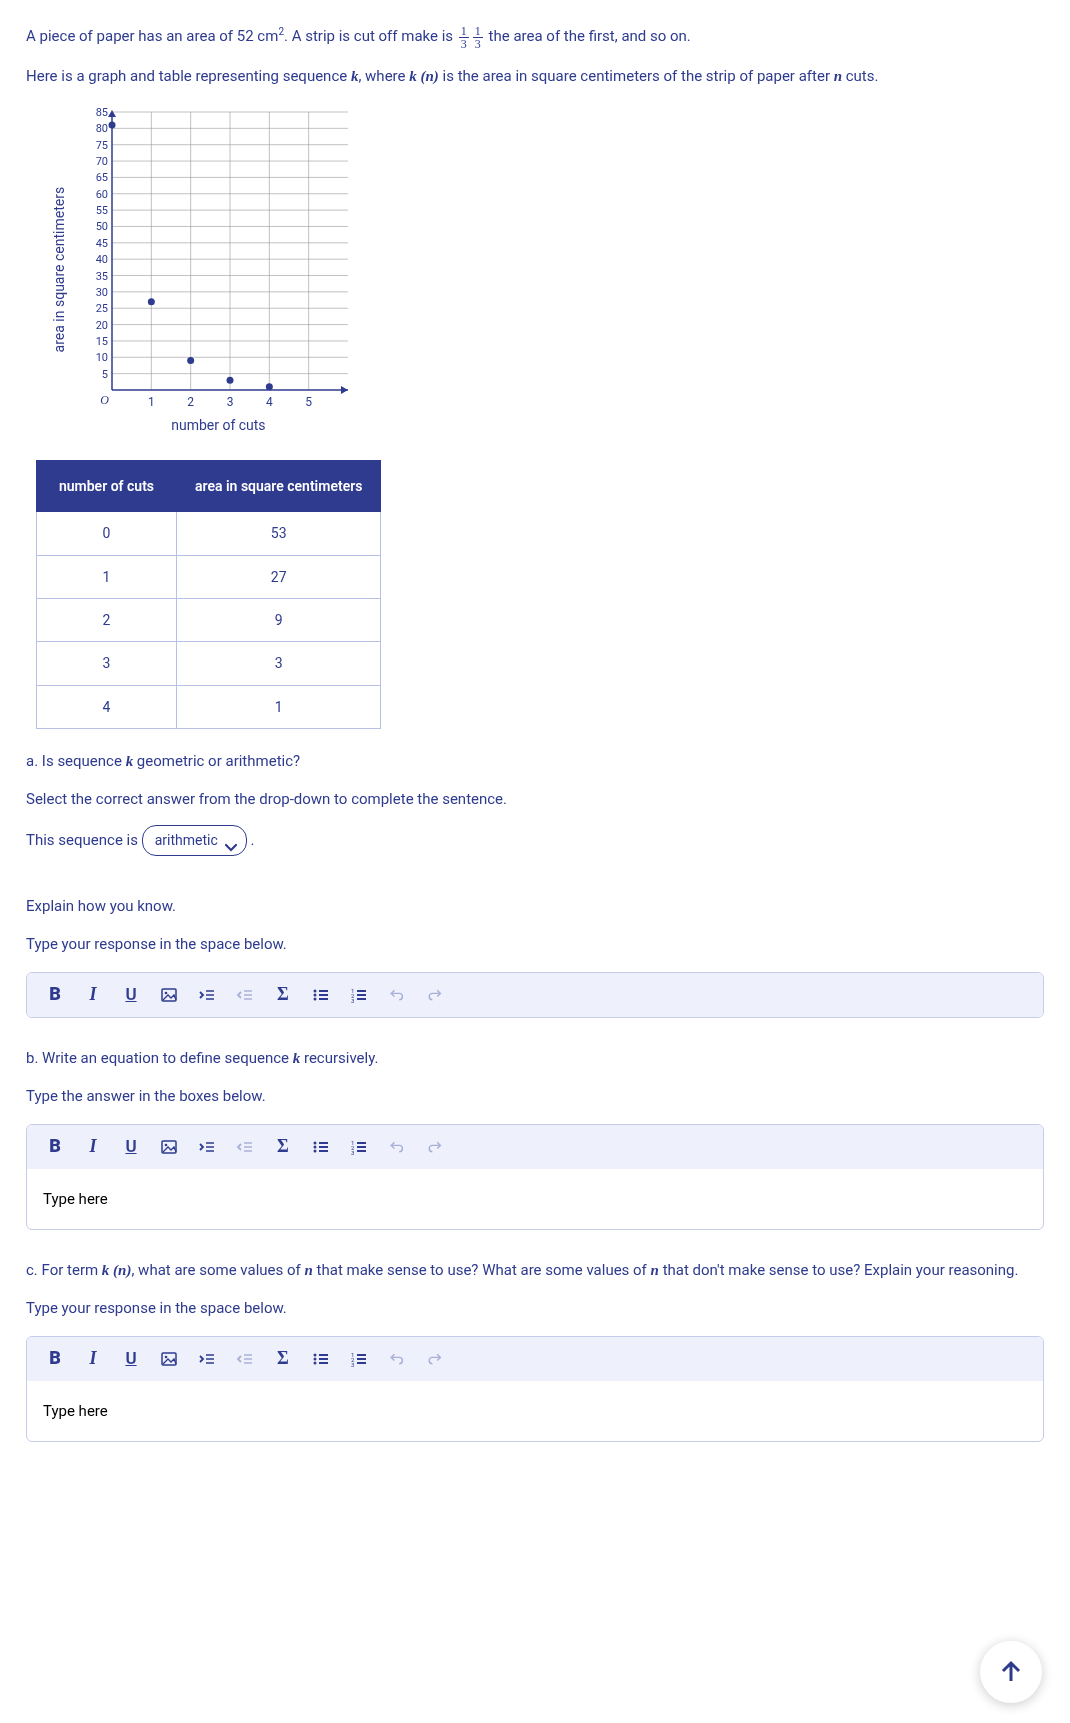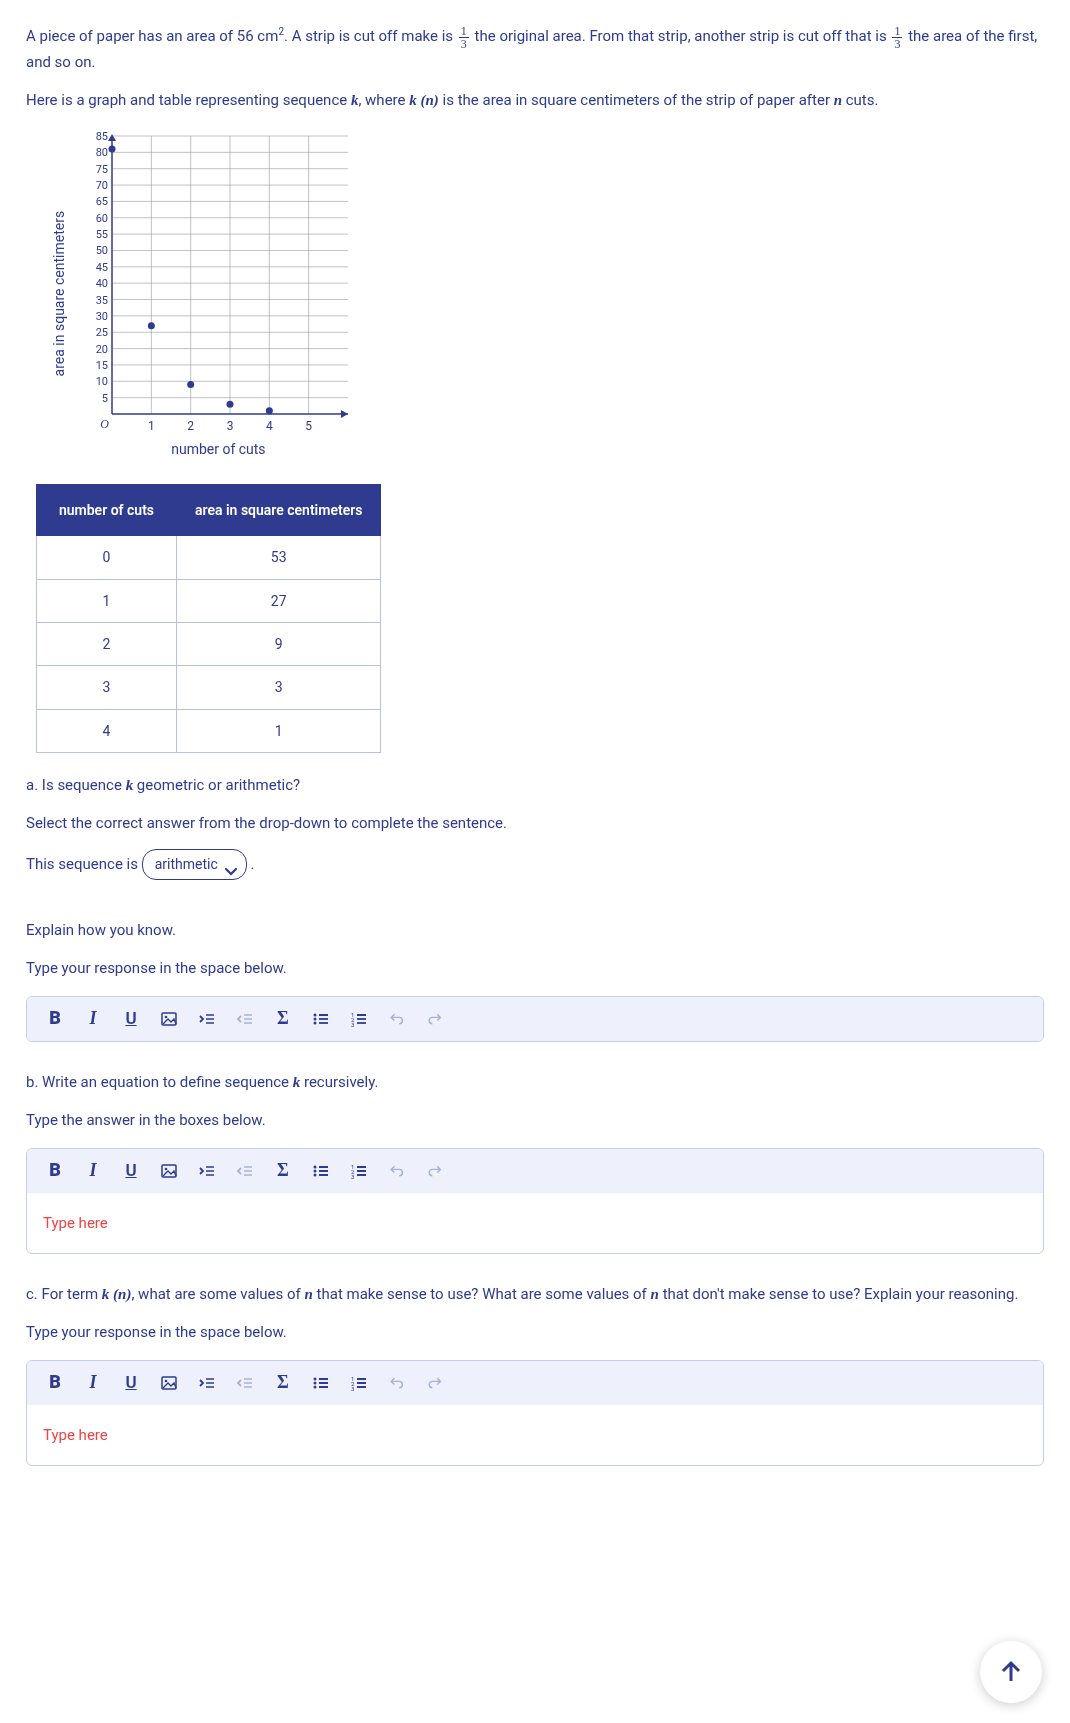--- a/index.html
+++ b/index.html
@@ -27,36 +27,36 @@
 
 .editor{border:1px solid #c5cde8;border-radius:6px;margin:16px 0 28px 0;overflow:hidden}
 .toolbar{display:flex;align-items:center;background:#eef1fb;padding:6px 10px;gap:2px}
 .tbtn{width:36px;height:32px;display:flex;align-items:center;justify-content:center;color:#2e3b8f;cursor:pointer;font-size:16px;border-radius:3px}
 .tbtn.disabled{color:#a8b0d8}
 .tbtn.bold{font-weight:900;font-size:18px}
 .tbtn.italic{font-style:italic;font-weight:700;font-family:Georgia,serif;font-size:18px}
 .tbtn.underline{text-decoration:underline;font-weight:600;font-size:17px}
 .tbtn.sigma{font-weight:900;font-size:18px;font-family:Georgia,serif}
 .editor-body{padding:18px 16px;min-height:56px;font-size:15px;color:#2e3b8f}
-.editor-body.placeholder{color:#ef4444}
+.editor-body.placeholder{color:#000000}
 
 .scroll-top{position:fixed;right:28px;bottom:20px;width:62px;height:62px;border-radius:50%;background:#fff;box-shadow:0 2px 12px rgba(0,0,0,0.2);display:flex;align-items:center;justify-content:center;cursor:pointer}
 .scroll-top svg{stroke:#2e3b8f;stroke-width:3;fill:none}
 </style>
 </head>
 <body>
 
 
 
 
 <p>
-  <span>A piece of paper has an area of 56 cm</span><sup>2</sup><span>. A strip is cut off make is </span><span class="frac">
+  <span>A piece of paper has an area of 52 cm</span><sup>2</sup><span>. A strip is cut off make is </span><span class="frac">
       <span class="n">1</span>
       <span class="d">3</span>
-    </span><span> the original area. From that strip, another strip is cut off that is </span><span class="frac">
+    </span><span class="frac">
       <span class="n">1</span>
       <span class="d">3</span>
     </span><span> the area of the first, and so on.</span>
 </p>
 <p>
   <span>Here is a graph and table representing sequence </span><span class="fvar">k</span><span>, where </span><span class="fvar">k (n)</span><span> is the area in square centimeters of the strip of paper after </span><span class="fvar">n</span><span> cuts.</span>
 </p>
 
 
 <div class="chart-wrap">

